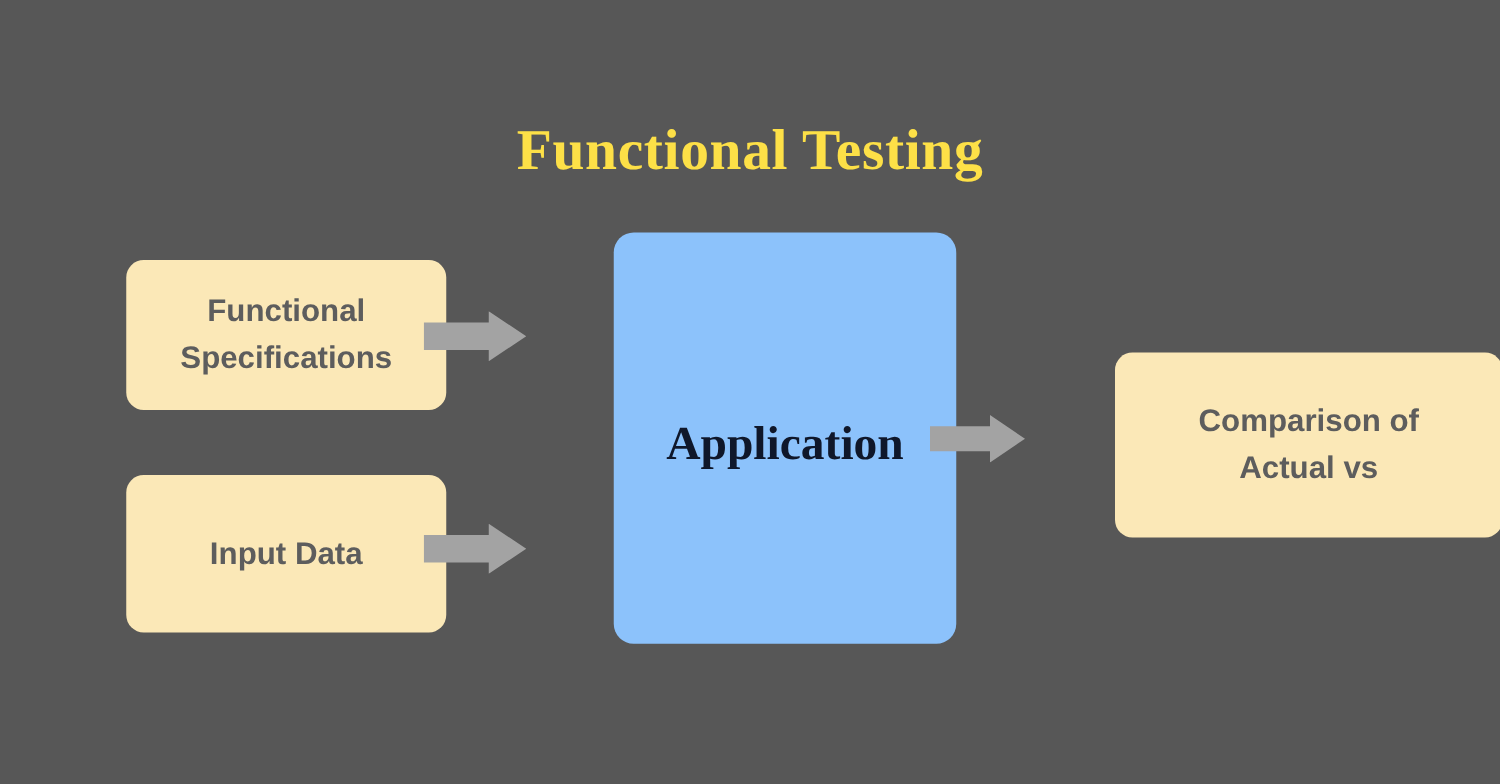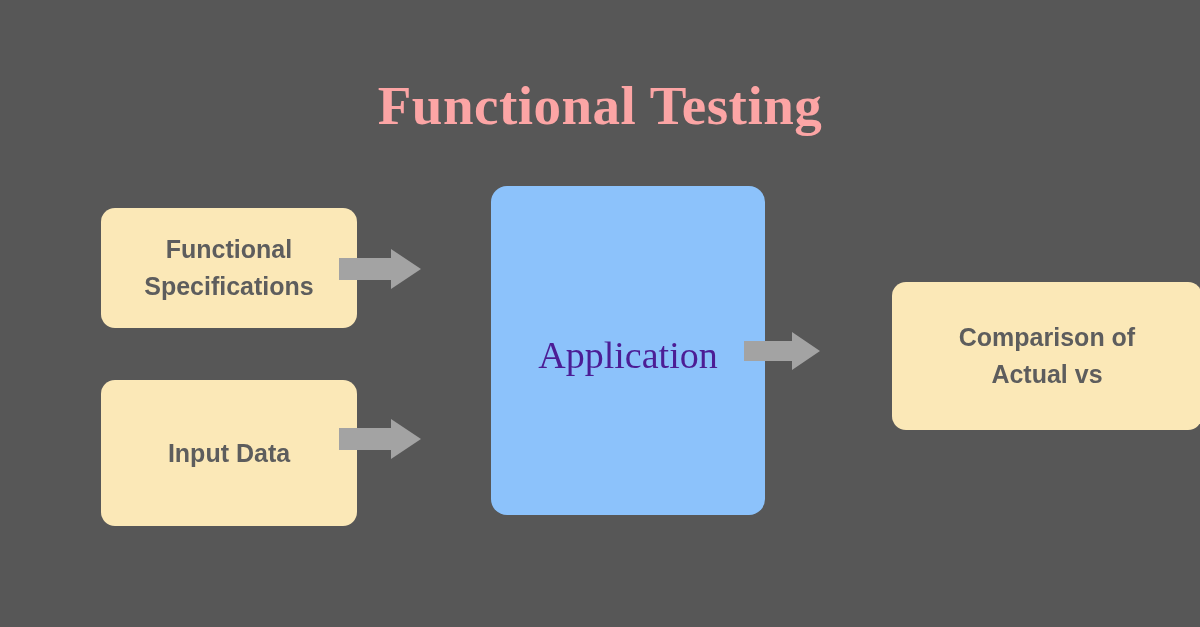--- a/index.html
+++ b/index.html
@@ -17,29 +17,29 @@
     position: relative;
     width: 1200px;
     height: 627px;
     background: #575757;
   }
 
   
   .title {
     position: absolute;
     left: 0;
-    top: 74px;
+    top: 88px;
     width: 1200px;
     text-align: center;
     font-family: "Liberation Serif", "DejaVu Serif", serif;
     font-weight: bold;
-    font-size: 55px;
+    font-size: 46px;
     line-height: 64px;
     letter-spacing: 0.5px;
-    color: #fca5a5;
+    color: #fde047;
     white-space: nowrap;
   }
 
   
   .box {
     position: absolute;
     box-sizing: border-box;
     display: flex;
     align-items: center;
     justify-content: center;
@@ -48,38 +48,38 @@
     margin-left: 44px;
   }
   .box-cream {
     background: #FBE8B7;
     color: #5D5D5D;
     font-family: "Liberation Sans", sans-serif;
     font-weight: bold;
   }
   .box-blue {
     background: #8CC2FB;
-    color: #4c1d95;
+    color: #0f172a;
     font-family: "Liberation Serif", "DejaVu Serif", serif;
-    font-weight: normal;
+    font-weight: bold;
   }
 
   #box-functional-specifications {
     left: 57px;
     top: 208px;
     width: 256px;
     height: 120px;
     font-size: 25px;
     line-height: 37px;
   }
   #box-input-data {
     left: 57px;
     top: 380px;
     width: 256px;
-    height: 146px;
+    height: 126px;
     font-size: 25px;
     line-height: 37px;
   }
   #box-application {
     left: 447px;
     top: 186px;
     width: 274px;
     height: 329px;
     font-size: 38px;
     line-height: 46px;

